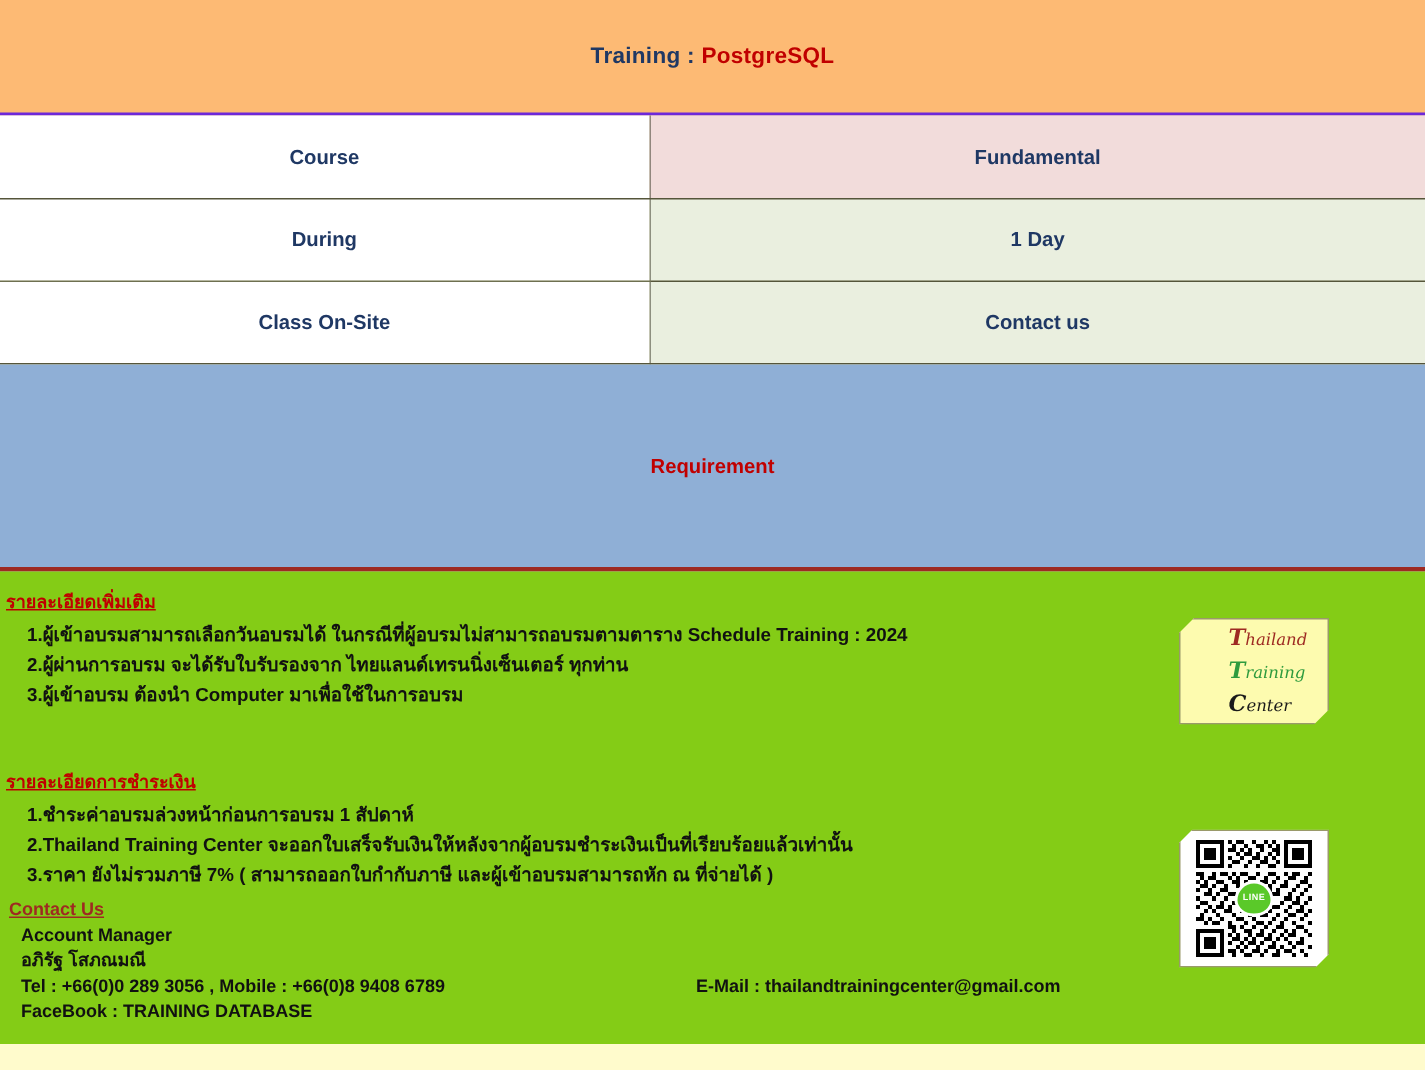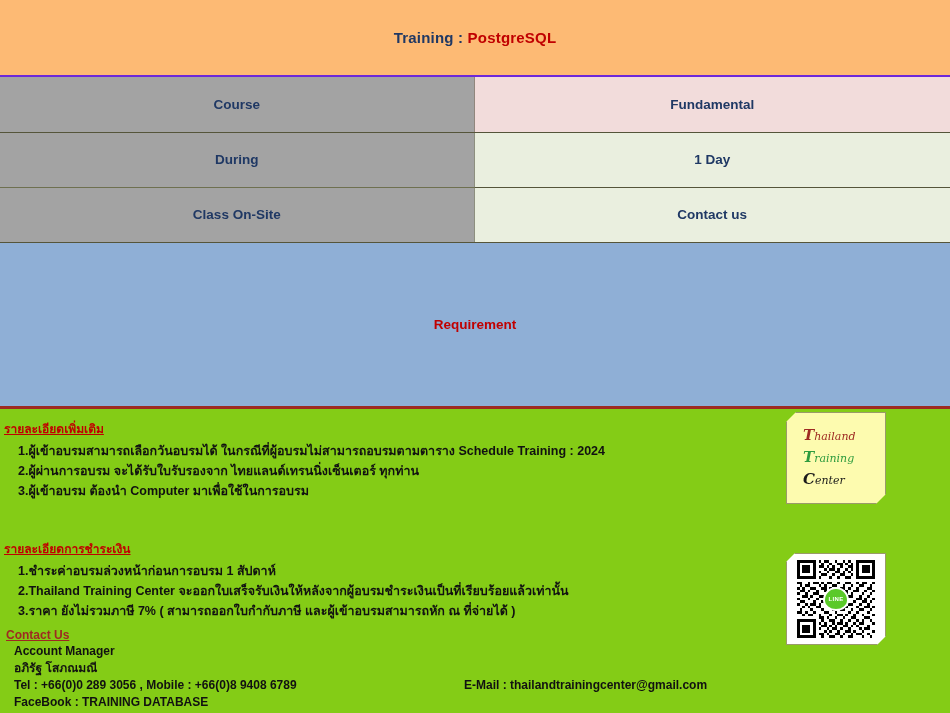--- a/index.html
+++ b/index.html
@@ -33,32 +33,32 @@
   .info-table td {
     height: 55px;
     text-align: center;
     vertical-align: middle;
     font-size: 13.5px;
     font-weight: bold;
     color: #1F3864;
     border-bottom: 1.5px solid #55553A;
   }
   .info-table td.label {
-    width: 474px;
-    background: #a3a3a3;
+    width: 433px;
+    background: #ffffff;
     border-right: 1.5px solid #30302080;
   }
   .info-table td.val-pink  { background: #F2DCDB; }
   .info-table td.val-light { background: #EAEFDF; }
   .info-table tr.row-during td.label { border-bottom-color: #6E7050; }
   .green-text { color: #00A43C; }
 
   
   .requirement {
-    height: 166px;
+    height: 138px;
     background: #8FAFD6;
     border-bottom: 3px solid #9E2A22;
     display: flex;
     align-items: center;
     justify-content: center;
     position: relative;
   }
   .requirement::after {
     content: "";
     position: absolute;
@@ -123,26 +123,26 @@
 
   
   .card {
     position: absolute;
     background: #FFFBAA;
     border: 1px solid #9A9A6A;
     box-shadow: 2px 2px 3px rgba(0,0,0,.35);
   }
   .logo-card {
     left: 786px; top: 412px;
-    width: 100px; height: 92px;
+    width: 100px; height: 71px;
     background: #FDFBAF;
     display: flex;
     flex-direction: column;
     justify-content: center;
-    padding-left: 16px;
+    padding-left: 32px;
     clip-path: polygon(10px 0, 100% 0, 100% calc(100% - 10px), calc(100% - 10px) 100%, 0 100%, 0 10px);
   }
   .logo-line { font-family: "DejaVu Serif", serif; font-style: italic; line-height: 20px; white-space: nowrap; }
   .logo-cap { font-size: 15px; font-weight: bold; }
   .logo-rest { font-size: 11px; }
   .c-thai { color: #9E2A22; }
   .c-train { color: #2E9B3E; }
   .c-center { color: #1A1A1A; }
 
   .qr-card {

